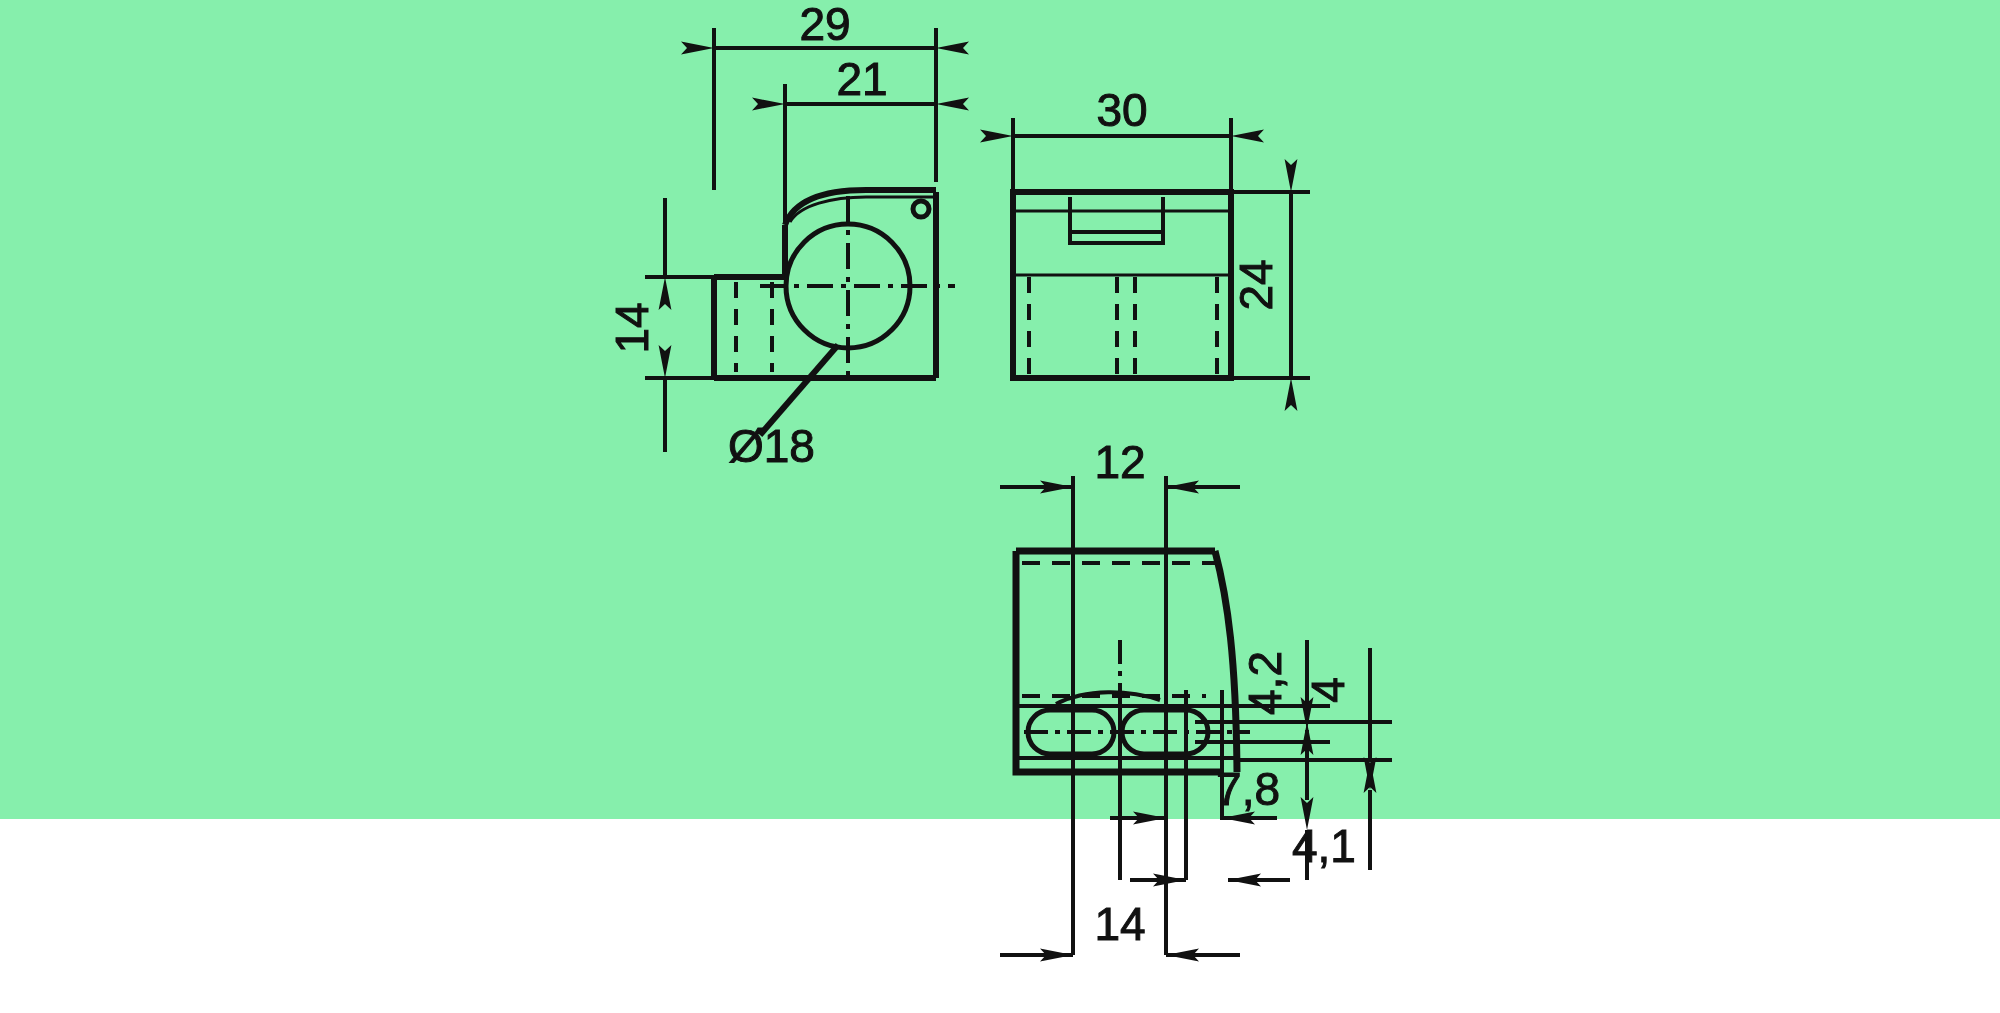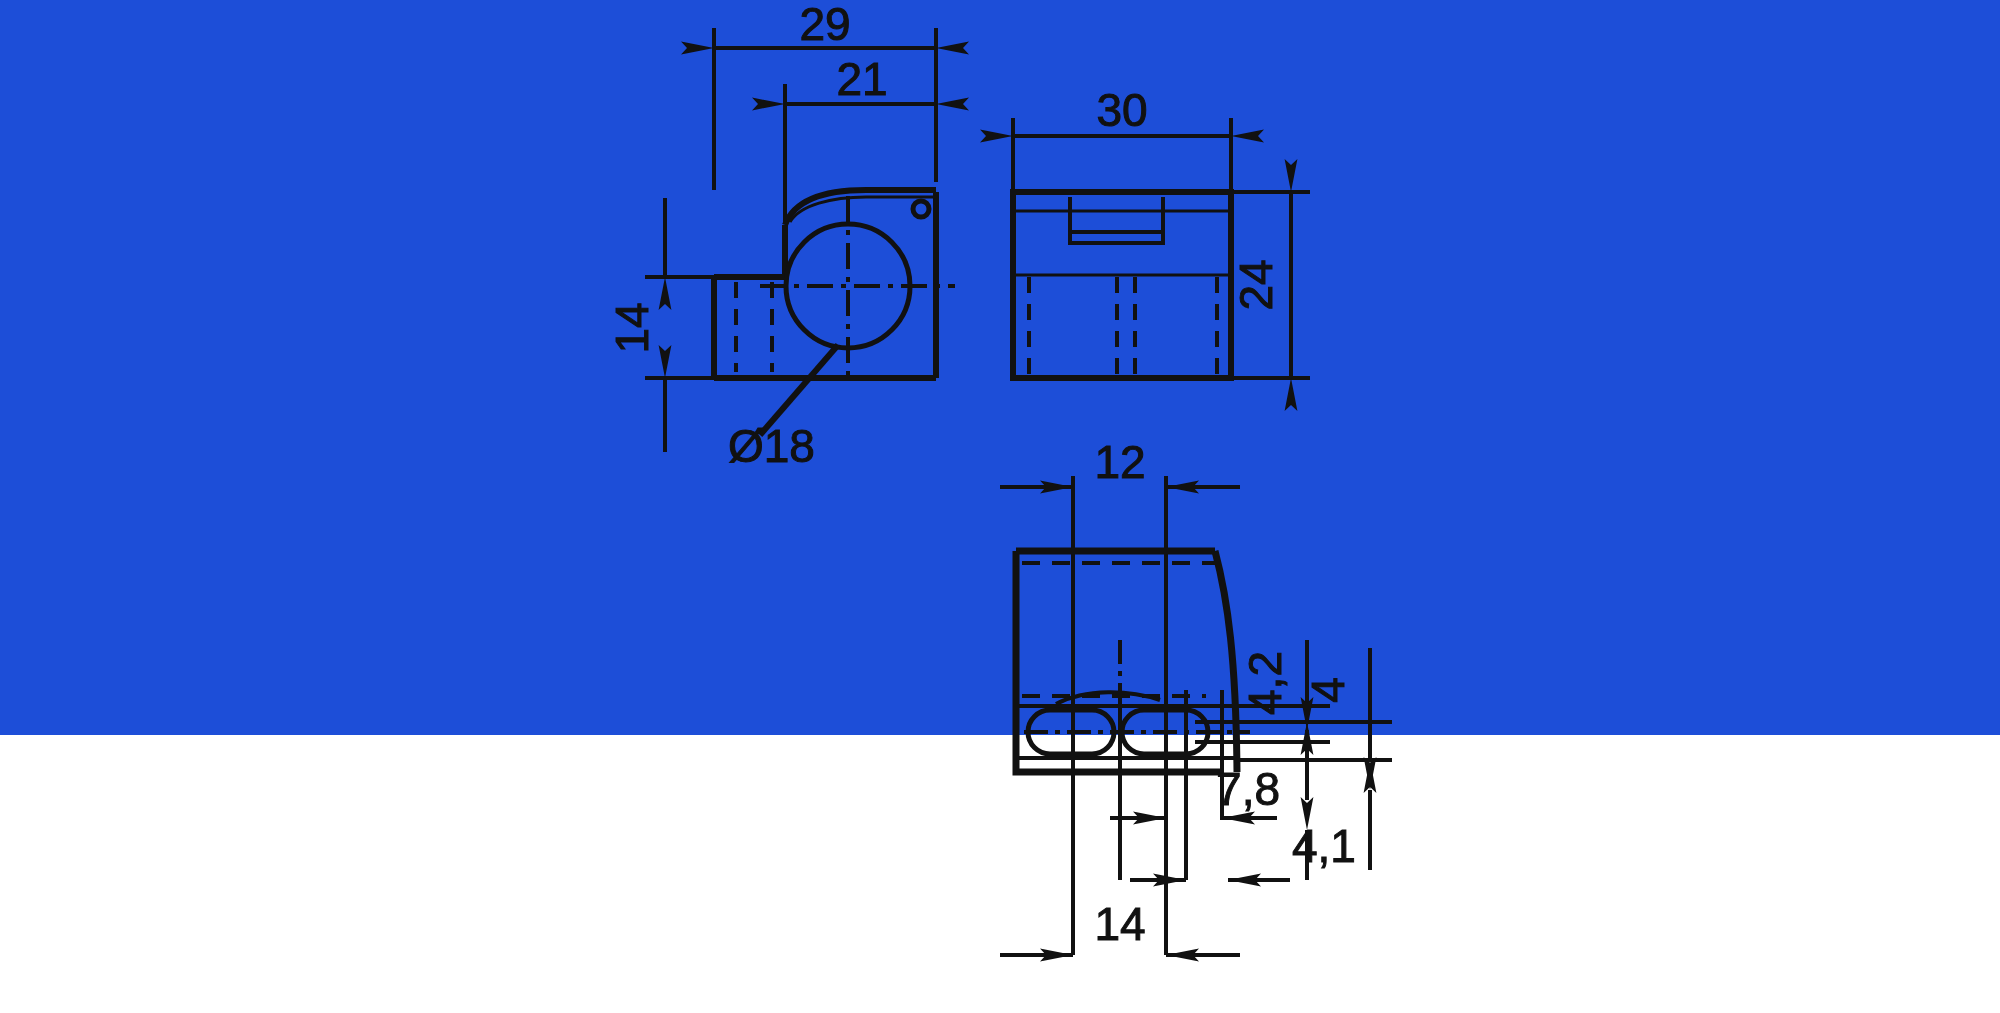--- a/index.html
+++ b/index.html
@@ -9,22 +9,22 @@
   }
   body {
     width: 2000px;
     height: 1013px;
     font-family: "Liberation Sans", sans-serif;
     overflow: hidden;
   }
   #drawing-root {
     position: relative;
     width: 2000px;
-    height: 735px;
-    background: #1d4ed8;
+    height: 819px;
+    background: #86efac;
   }
   svg.cad {
     position: absolute;
     left: 0;
     top: 0;
     width: 2000px;
     height: 1013px;
     display: block;
   }
   .dim-text {

